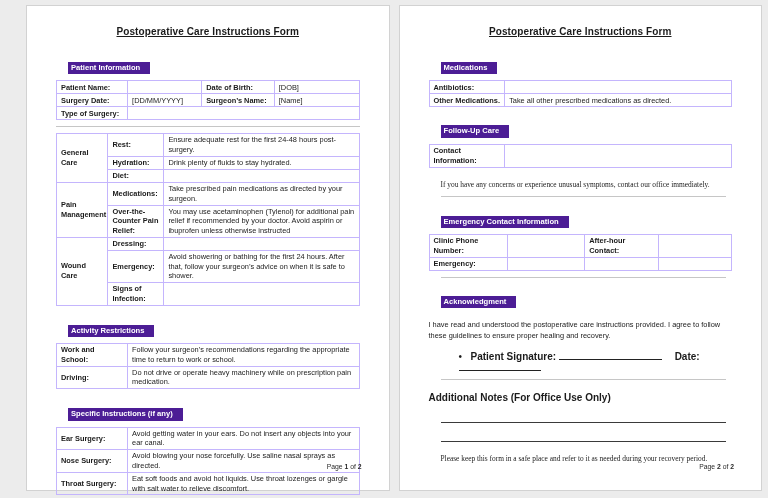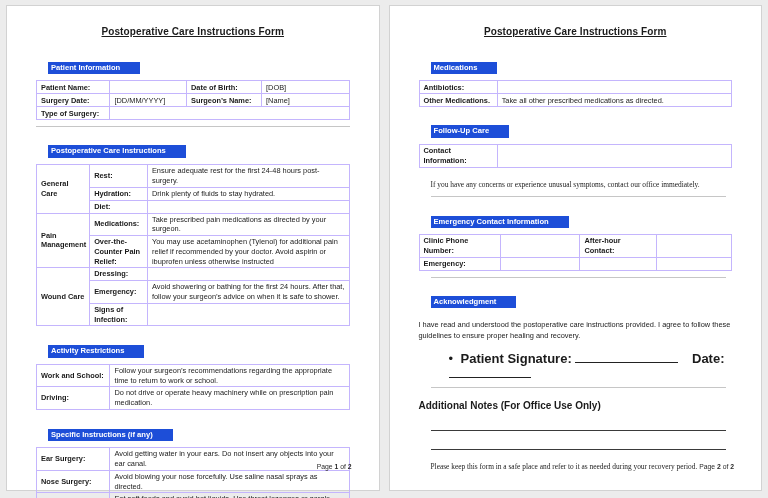--- a/index.html
+++ b/index.html
@@ -4,53 +4,53 @@
 <style>
   * { box-sizing: border-box; }
   html,body { margin:0; padding:0; }
   body {
     width:768px; height:498px; overflow:hidden;
     background:#ececec;
     font-family:"Liberation Sans", sans-serif;
     color:#1b1b1b;
     -webkit-font-smoothing:antialiased;
   }
-  .canvas { display:flex; gap:9px; padding:5px 6px; height:498px; }
+  .canvas { display:flex; gap:9px; padding:5px 6px; height:498px;margin-left:20px; }
   .page {
     flex:1; background:#ffffff; border:1px solid #d2d2d2;
     height:486px; position:relative;
   }
   .content { padding:14px 29px 0 29px; }
   .title {
     margin:6px 0 0 0; text-align:center;
     font-size:10px; font-weight:bold; text-decoration:underline;
     letter-spacing:.1px;
   }
   .hl-wrap { margin-left:12px; }
   .hl {
-    display:inline-block; background:#1d4ed8; color:#ffffff;
-    font-weight:bold; font-size:7.6px; padding:1px 20px 2px 3px;
+    display:inline-block; background:#4c1d95; color:#ffffff;
+    font-weight:bold; font-size:7.6px; padding:1px 10px 2px 3px;
     line-height:1.25;
   }
   .m20 { margin-top:19px; } .m12 { margin-top:12px; } .m13 { margin-top:13px; }
   .m14 { margin-top:13px; } .m10 { margin-top:10px; } .m18 { margin-top:17px; }
   table.tbl {
     width:100%; border-collapse:collapse; table-layout:fixed;
     font-size:7.4px; margin-top:6px;
   }
   table.tbl td {
     border:1px solid #c4b5fd; padding:1px 4px; height:13px;
     vertical-align:middle; line-height:1.32; overflow:hidden;
   }
   .lbl, .cat { font-weight:bold; }
   .rule { border:none; border-top:1px solid #c6c6c6; margin:6px 0 0 0; height:0; }
   .rule.inset { margin-left:12px; margin-right:6px; }
   .para { font-size:7.4px; line-height:1.5; margin:11px 0 0 0; }
   .para.inset { margin-left:12px; margin-right:4px;font-family:Liberation Serif, serif; }
-  .bullet-row { margin:10px 0 0 30px; font-size:13px; }
+  .bullet-row { margin:10px 0 0 30px; font-size:10px; }
   .bullet { display:inline-block; width:12px; }
   .bold { font-weight:bold; }
   .sigline { display:inline-block; border-bottom:1px solid #222; height:6px; }
   .sig-w { width:103px; margin-right:10px; }
   .date-w { width:82px; }
   .notes-heading { font-size:10px; font-weight:bold; margin:12px 0 0 0; }
   .note-line { border-bottom:1px solid #3a3a3a; height:0; margin:19px 6px 0 12px; }
   .note-line + .note-line { margin-top:18px; }
   .footer {
     position:absolute; right:27px; bottom:20px;
@@ -94,23 +94,20 @@
           </tr>
           <tr>
             <td class="lbl">Type of Surgery:</td>
             <td colspan="3"></td>
           </tr>
         </tbody>
       </table>
 
       <hr class="rule">
 
-      <div class="hl-wrap m12">
-        <span class="hl">Postoperative Care Instructions</span>
-      </div>
 
       <table class="tbl">
         <colgroup>
             <col style="width:17%">
             <col style="width:18.5%">
             <col style="width:64.5%">
           </colgroup>
         <tbody>
           <tr>
             <td class="cat" rowspan="3">General Care</td>

